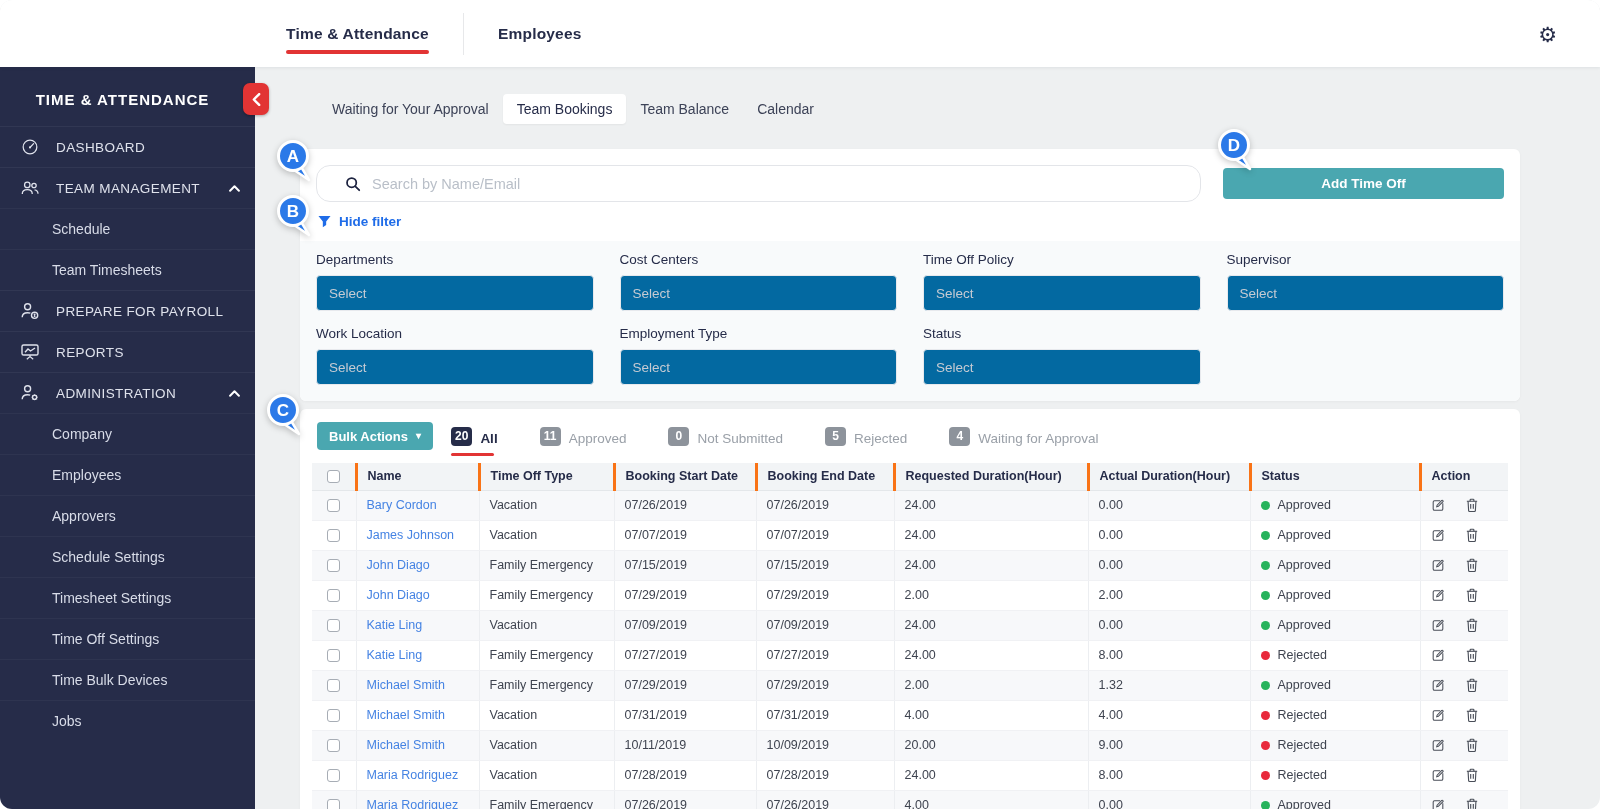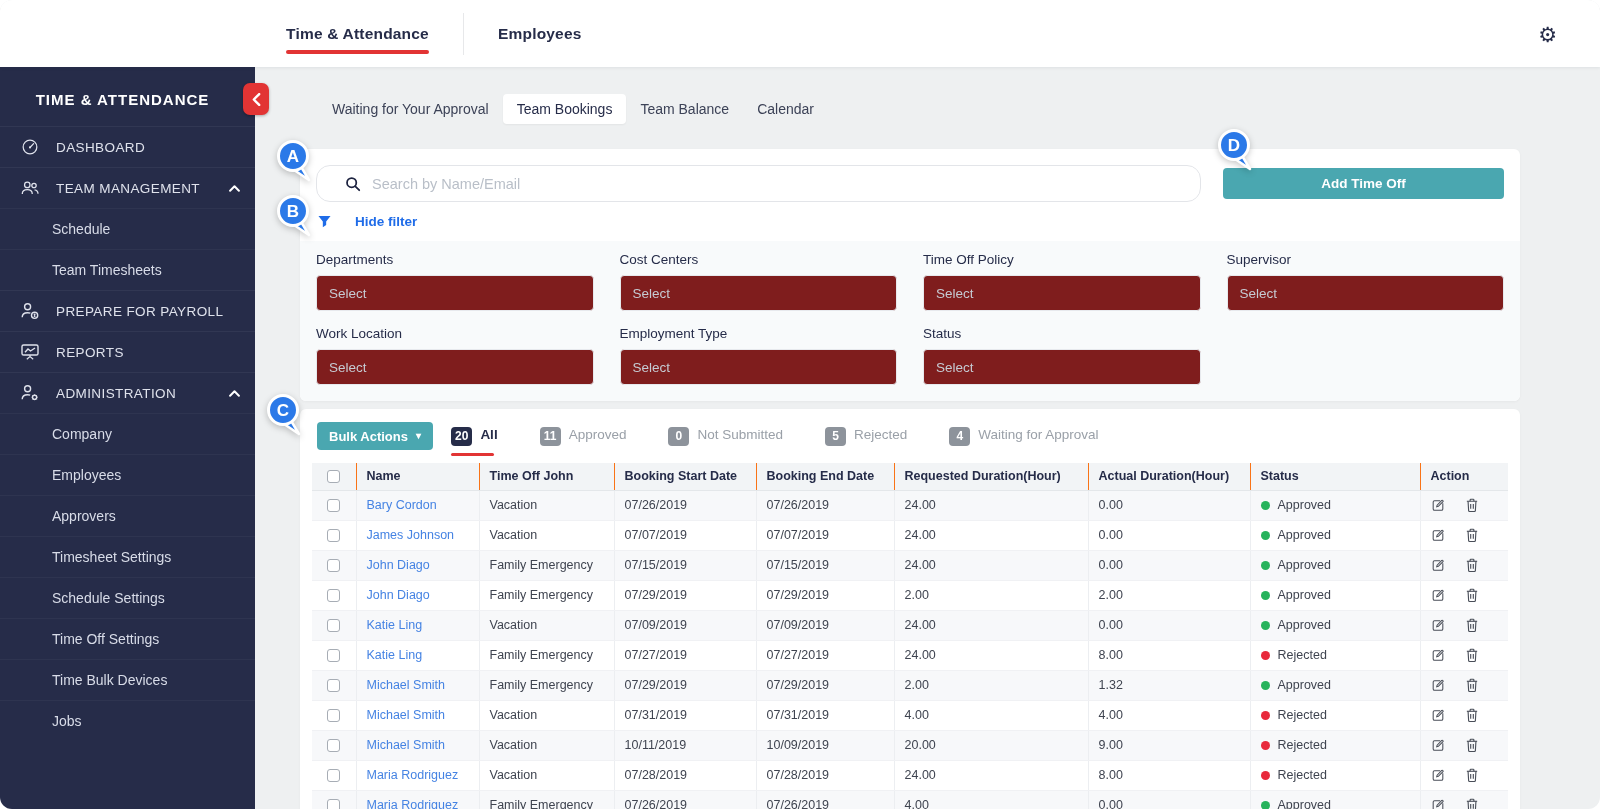--- a/index.html
+++ b/index.html
@@ -42,51 +42,51 @@
 
   .card1 { margin:25px 80px 0 45px; background:#fff; border-radius:6px; box-shadow:0 1px 3px rgba(0,0,0,.04); overflow:hidden; }
   .search-row { display:flex; align-items:center; padding:16px 16px 0 16px; }
   .search-box { flex:1; height:37px; border:1px solid #e3e5e9; border-radius:14px; display:flex; align-items:center;
                 padding:0 28px; background:#fff; }
   .search-box svg { width:16px; height:16px; margin-right:11px; flex:none; }
   .search-box input { border:none; outline:none; flex:1; font-size:14.5px; color:#3c4257; font-family:"Liberation Sans", sans-serif; background:transparent; }
   .search-box input::placeholder { color:#b9bfc8; }
   .add-btn { width:281px; height:31px; margin-left:22px; background:#4aa7b0; color:#fff; border:none; border-radius:4px;
              font-size:13.5px; font-weight:bold; font-family:"Liberation Sans", sans-serif; cursor:pointer; }
-  .hide-filter { display:flex; align-items:center; gap:24px; margin:12px 16px 12px 18px; color:#1f6ce8;
+  .hide-filter { display:flex; align-items:center; gap:8px; margin:12px 16px 12px 18px; color:#1f6ce8;
                  font-size:13.5px; font-weight:bold; cursor:pointer; width:fit-content; }
   .hide-filter svg { width:13px; height:13px; }
 
   .filter-panel { background:#f8fafb; padding:11px 16px 16px 16px; display:grid; grid-template-columns:repeat(4,1fr);
                   column-gap:26px; row-gap:15px; }
   .filter-field label { display:block; font-size:13.5px; font-weight:normal; color:#262c49; margin-bottom:8px; }
-  .select-box { height:36px; background:#7f1d1d; border:1px solid #e7e9ed; border-radius:4px; display:flex; align-items:center;
+  .select-box { height:36px; background:#0369a1; border:1px solid #e7e9ed; border-radius:4px; display:flex; align-items:center;
                 padding:0 12px; font-size:13.5px; color:#c6cbd3; cursor:pointer; }
 
   .card2 { flex:1; margin:8px 80px 0 45px; background:#fff; border-radius:6px 6px 0 0; box-shadow:0 1px 3px rgba(0,0,0,.04);
            padding:13px 12px 0 12px; overflow:hidden; }
   .bulk-row { display:flex; align-items:center; margin:0 0 13px 5px; }
   .bulk-btn { height:28px; padding:0 12px; background:#4aa7b0; border:none; border-radius:4px; color:#fff;
               font-size:13px; font-weight:bold; font-family:"Liberation Sans", sans-serif; cursor:pointer;
               display:flex; align-items:center; gap:8px; }
   .bulk-btn .caret { font-size:10px; line-height:1; }
   .chips { display:flex; align-items:center; margin-left:18px; }
-  .chip { display:flex; align-items:flex-start; margin-right:42px; position:relative; cursor:pointer; }
+  .chip { display:flex; align-items:flex-end; margin-right:42px; position:relative; cursor:pointer; }
   .chip-count { min-width:21px; height:19px; padding:0 4px; border-radius:4px; background:#8d939b; color:#fff;
                 font-size:12px; font-weight:bold; display:flex; align-items:center; justify-content:center; margin-right:8px; }
   .chip-label { font-size:13.5px; color:#9aa0a8; white-space:nowrap; }
   .chip.active .chip-count { background:#262c49; }
   .chip.active .chip-label { color:#262c49; font-weight:bold; }
   .chip.active::after { content:""; position:absolute; left:0; right:4px; bottom:-10px; height:3px; background:#e23434; border-radius:2px; }
 
   table { border-collapse:collapse; table-layout:fixed; width:1196px; }
   col.c-check{width:44px} col.c-name{width:123px} col.c-type{width:135px} col.c-start{width:142px}
   col.c-end{width:138px} col.c-req{width:194px} col.c-act{width:162px} col.c-status{width:170px} col.c-action{width:88px}
   thead th { background:#f2f4f6; height:27px; font-size:12.5px; font-weight:bold; color:#262c49; text-align:left;
-             padding:0 0 0 10px; border-right:1px solid #f97316; border-bottom:1px solid #e4e7ea; white-space:nowrap; overflow:hidden; }
+             padding:0 0 0 10px; border-right:3px solid #f97316; border-bottom:1px solid #e4e7ea; white-space:nowrap; overflow:hidden; }
   thead th:last-child, tbody td:last-child { border-right:none; }
   thead th:first-child, tbody td:first-child { text-align:center; padding:0; }
   tbody td { height:29px; font-size:12.5px; color:#3f4450; padding:0 0 0 10px; border-right:1px solid #eceef1;
              border-bottom:1px solid #f0f1f4; white-space:nowrap; overflow:hidden; }
   tbody tr:nth-child(odd) td { background:#f7f8fa; }
   .checkbox { display:inline-block; width:13px; height:13px; border:1.5px solid #a7adb5; border-radius:3px; background:#fff;
               vertical-align:middle; cursor:pointer; }
   .name-link { color:#4583e3; text-decoration:none; cursor:pointer; }
   .status-cell { display:flex; align-items:center; height:29px; }
   .dot { width:9px; height:9px; border-radius:50%; margin-right:8px; flex:none; }
@@ -194,24 +194,24 @@
         <div class="nav-sub">
           <span>Company</span>
         </div>
         <div class="nav-sub">
           <span>Employees</span>
         </div>
         <div class="nav-sub">
           <span>Approvers</span>
         </div>
         <div class="nav-sub">
+          <span>Schedule Settings</span>
+        </div>
+        <div class="nav-sub">
           <span>Timesheet Settings</span>
-        </div>
-        <div class="nav-sub">
-          <span>Schedule Settings</span>
         </div>
         <div class="nav-sub">
           <span>Time Off Settings</span>
         </div>
         <div class="nav-sub">
           <span>Time Bulk Devices</span>
         </div>
         <div class="nav-sub">
           <span>Jobs</span>
         </div>
@@ -328,21 +328,21 @@
             <col class="c-end">
           <col class="c-req">
             <col class="c-act">
             <col class="c-status">
             <col class="c-action">
         </colgroup>
         <thead>
           <tr>
             <th><span class="checkbox"></span></th>
             <th>Name</th>
-            <th>Time Off John</th>
+            <th>Time Off Type</th>
             <th>Booking Start Date</th>
             <th>Booking End Date</th>
             <th>Requested Duration(Hour)</th>
             <th>Actual Duration(Hour)</th>
             <th>Status</th>
             <th>Action</th>
           </tr>
         </thead>
         <tbody id="table-body">
             <tr>

